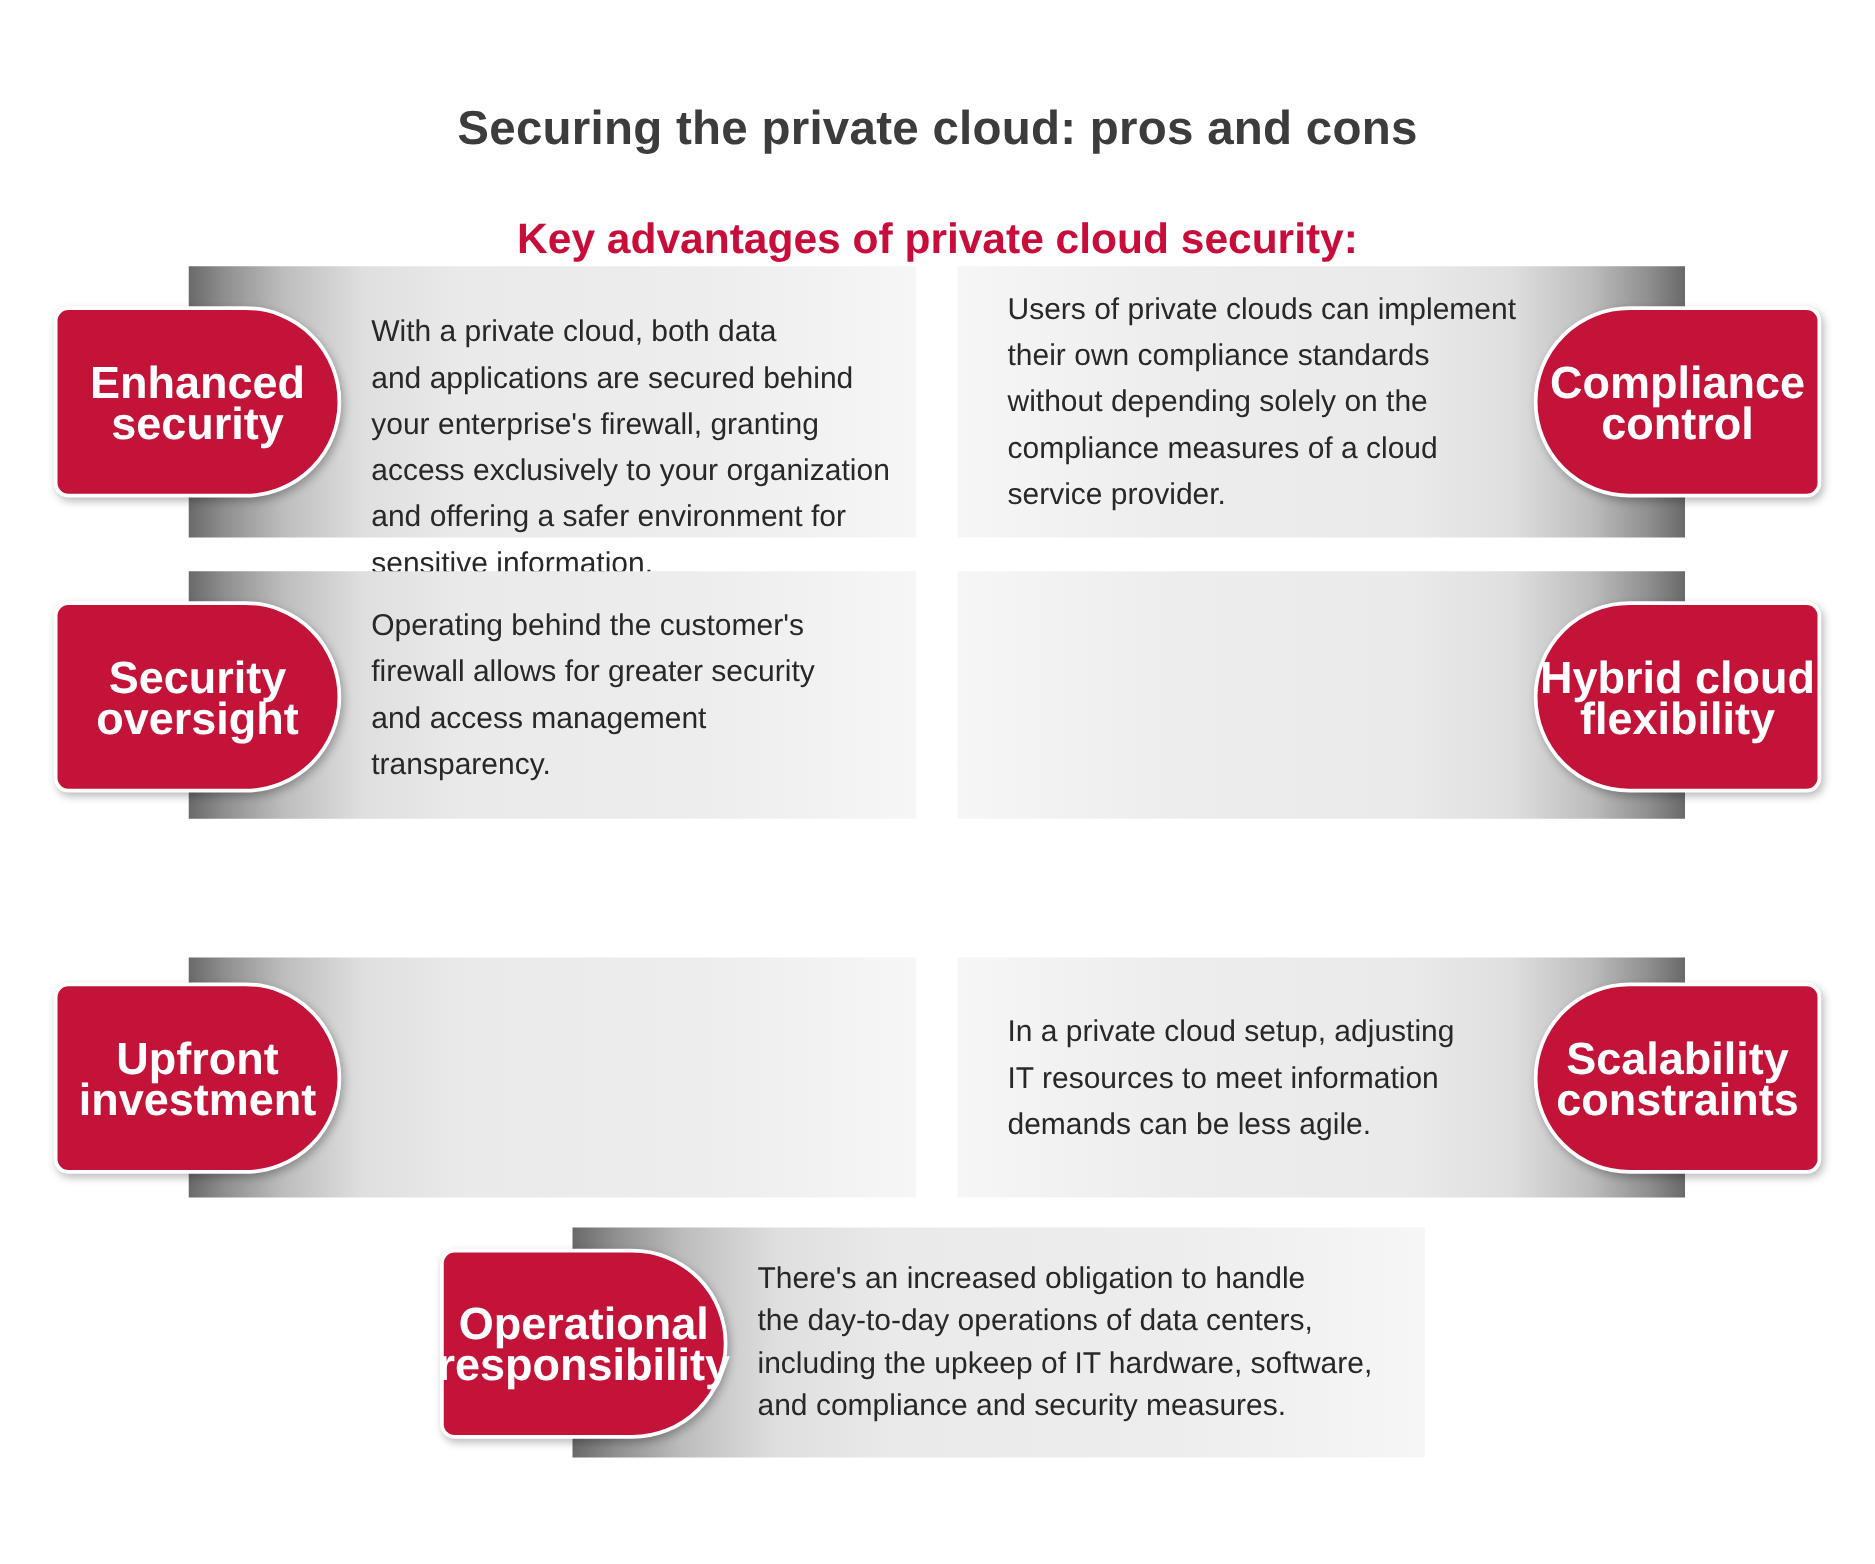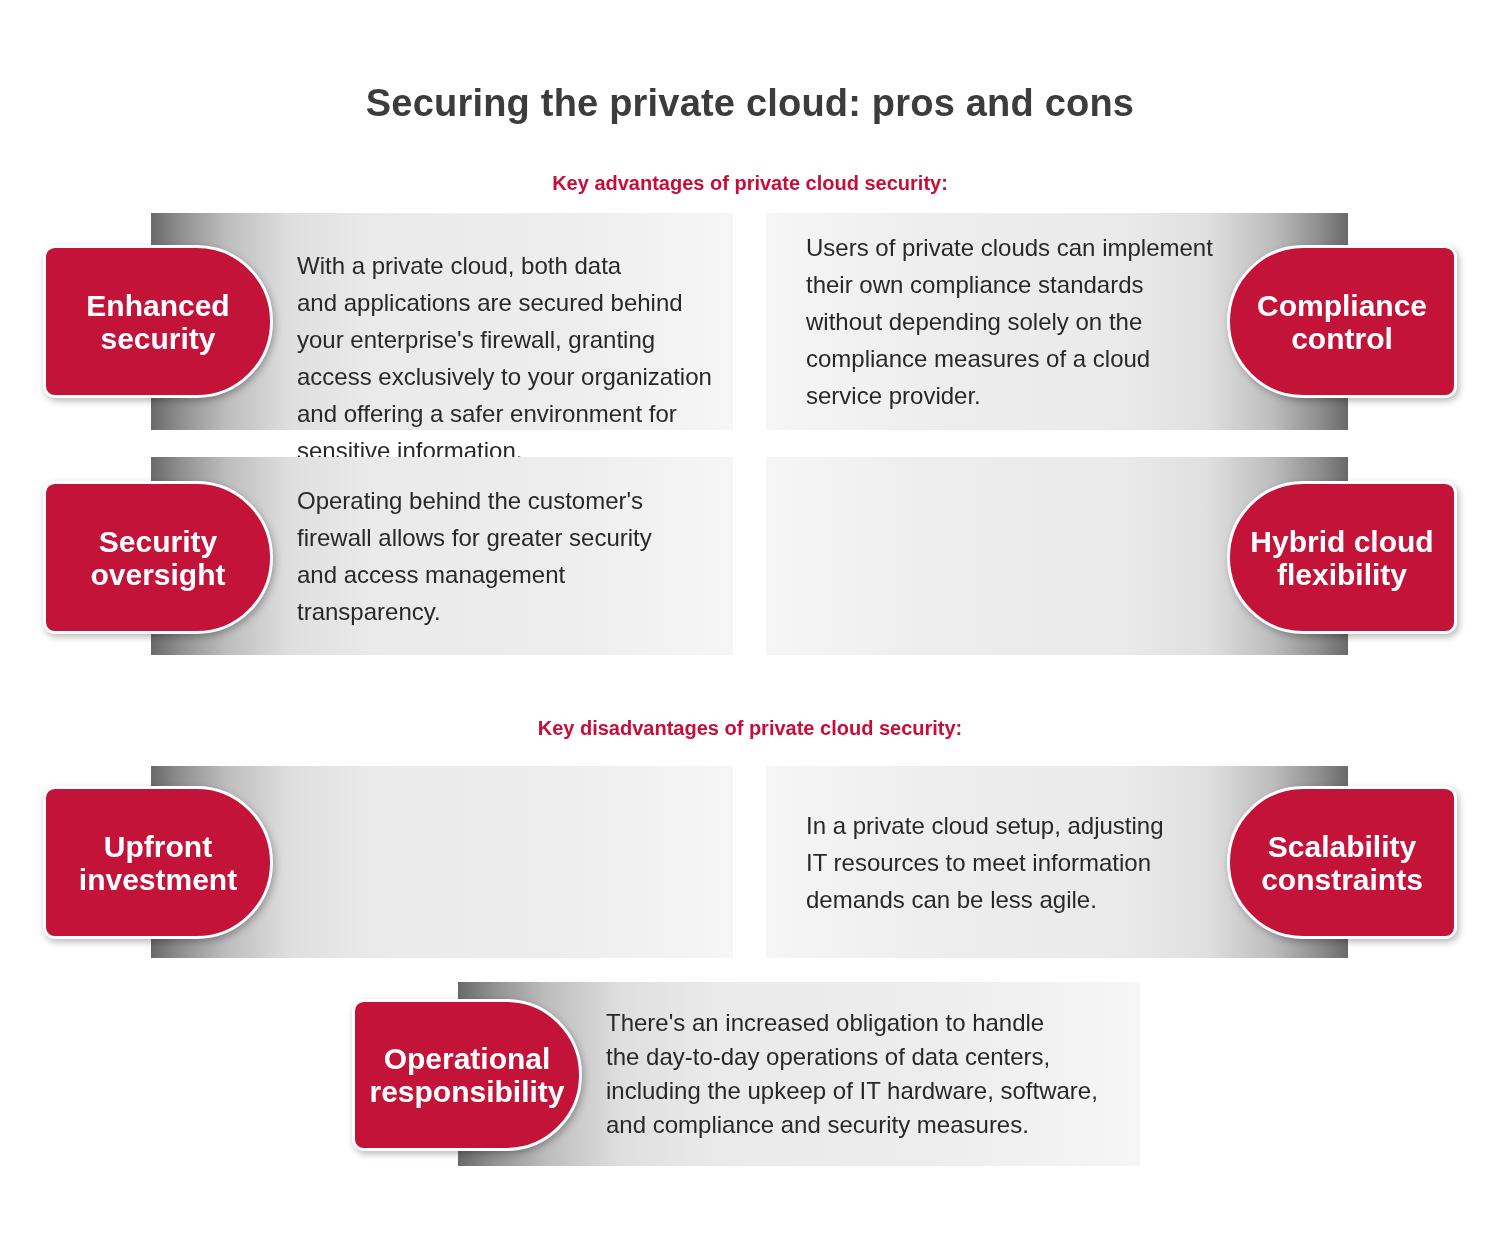--- a/index.html
+++ b/index.html
@@ -24,21 +24,21 @@
     text-align:center;
     font-size:38px;
     font-weight:700;
     color:var(--title-color);
     letter-spacing:0.2px;
   }
   .section-heading{
     position:absolute;
     left:0; width:1500px;
     text-align:center;
-    font-size:20px;
+    font-size:34px;
     font-weight:700;
     color:var(--heading-red);
   }
   .heading-adv{top:172px;}
   .heading-dis{top:717px;}
 
   .panel{
     position:absolute;
   }
   .panel.grad-left{
@@ -55,21 +55,21 @@
   .pill{
     position:absolute;
     background:var(--brand-red);
     border:3px solid #ffffff;
     box-shadow:2px 3px 7px rgba(0,0,0,0.28);
     display:flex;
     align-items:center;
     justify-content:center;
     text-align:center;
     color:#ffffff;
-    font-size:30px;
+    font-size:36px;
     font-weight:700;
     line-height:33px;
     white-space:pre-line;
   }
   .pill.bump-right{border-radius:12px 78px 78px 12px;}
   .pill.bump-left{border-radius:78px 12px 12px 78px;}
 
   .body-text{
     position:absolute;
     display:flex;
@@ -143,21 +143,20 @@
 firewall allows for greater security
 and access management
 transparency.</div>
   <div class="pill bump-right pill3">Security
 oversight</div>
 
   <div class="panel grad-right p4"></div>
   <div class="pill bump-left pill4">Hybrid cloud
 flexibility</div>
 
-  <div class="section-heading heading-dis">Key disadvantages of private cloud security:</div>
 
   <div class="panel grad-left p5"></div>
   <div class="pill bump-right pill5">Upfront
 investment</div>
 
   <div class="panel grad-right p6"></div>
   <div class="body-text b6">In a private cloud setup, adjusting
 IT resources to meet information
 demands can be less agile.</div>
   <div class="pill bump-left pill6">Scalability

